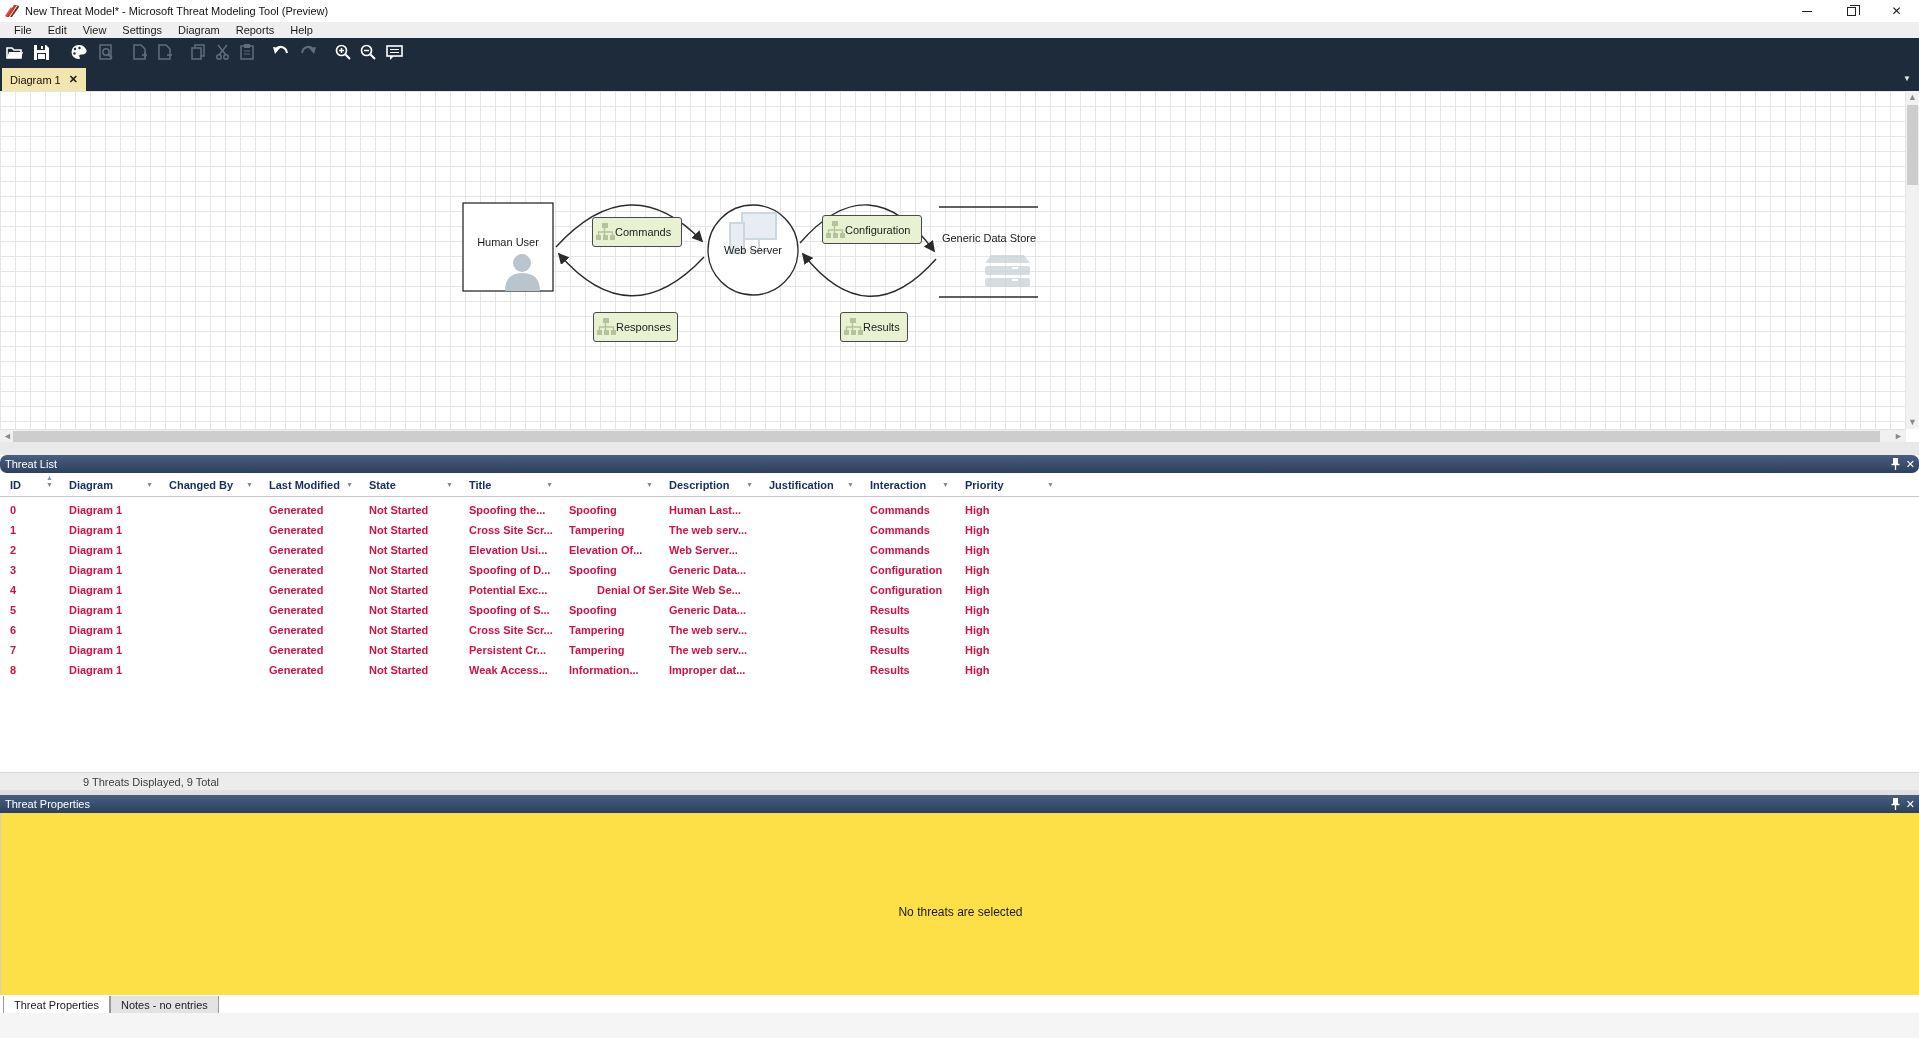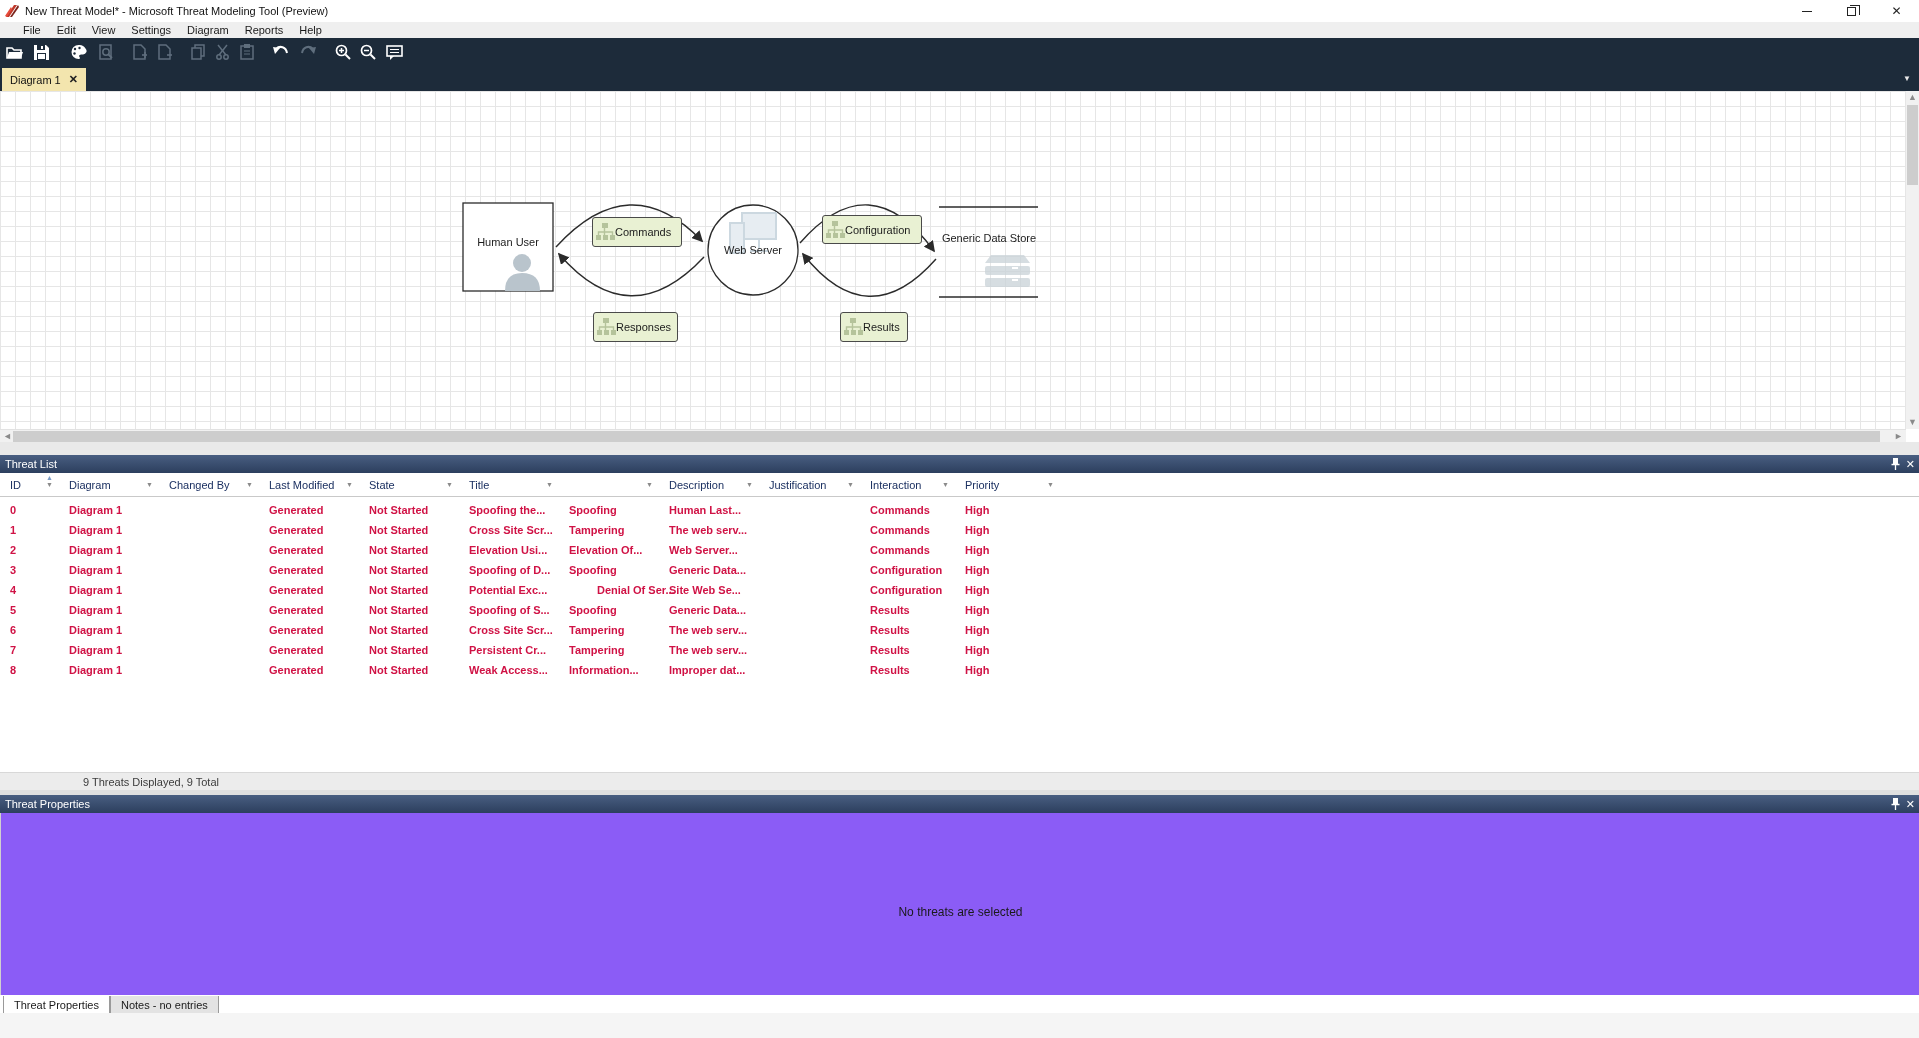--- a/index.html
+++ b/index.html
@@ -16,21 +16,21 @@
   #win-controls { position:absolute; right:0; top:0; height:22px; display:flex; }
   .winbtn { width:45px; height:22px; display:flex; align-items:center; justify-content:center;
             font-size:12px; color:#222; cursor:default; }
   #maxbox { width:9px; height:9px; border:1px solid #222; position:relative; }
   #maxbox:before { content:""; position:absolute; left:2px; top:-3px; width:9px; height:9px;
                    border:1px solid #222; border-bottom:none; border-left:none; }
   #minline { width:10px; height:1px; background:#222; }
 
   
   #menubar { left:0; top:22px; width:1919px; height:16px; background:#efefef;
-             display:flex; align-items:center; padding-left:15px; }
+             display:flex; align-items:center; padding-left:6px; }
   .menu-item { font-size:11px; color:#1a1a1a; padding:0 8px; height:16px;
                display:flex; align-items:center; cursor:default; }
 
   
   #toolbar { left:0; top:38px; width:1919px; height:28px; background:#1d2b3a;
              display:flex; align-items:center; }
   .tbtn { height:24px; display:flex; align-items:center; justify-content:center; cursor:default; }
   .tbtn svg { display:block; }
 
   
@@ -63,47 +63,47 @@
   #vscroll { left:1906px; top:91px; width:13px; height:338px; background:#f1f1f1; }
   #vthumb { position:absolute; left:1px; top:14px; width:11px; height:80px; background:#cdcdcd; }
 
   #splitter1 { left:0; top:442px; width:1919px; height:13px; background:#e9e9e9; }
 
   
   .panel-header { width:1919px; height:18px;
                   background:linear-gradient(#495e81, #2c3f5e);
                   display:flex; align-items:center; color:#fff; font-size:11px;
                   padding-left:5px; }
-  #tl-header { left:0; top:455px; }
+  #tl-header { left:0; top:455px;border-radius:7px; }
   .panel-tools { position:absolute; right:4px; display:flex; gap:6px; align-items:center; height:18px; }
   .pin-ico, .close-ico { color:#fff; font-size:11px; line-height:18px; cursor:default; }
   .pin-ico svg { display:block; }
 
   #tl-colrow { left:0; top:473px; width:1919px; height:24px; background:#fff;
                border-bottom:1px solid #c9c9c9; }
   .colcell { position:absolute; top:0; height:23px; display:flex; align-items:center;
-             padding-left:7px; font-size:11px; font-weight:normal; color:#1b3061; cursor:default;text-align:center; }
+             padding-left:7px; font-size:11px; font-weight:bold; color:#1b3061; cursor:default;text-align:center; }
   .filter-arrow { position:absolute; top:8px; font-size:7px; color:#8a8a8a; }
   .sort-arrow { position:absolute; top:1px; font-size:7px; color:#7a9cc6; }
 
   #tl-rows { left:0; top:497px; width:1919px; height:183px; background:#fff; padding-top:3px; }
   .trow { position:relative; height:20px; cursor:default; }
   .tcell { position:absolute; top:0; height:20px; display:flex; align-items:center;
            padding-left:7px; font-size:11px; font-weight:bold; color:#d01245;
            white-space:nowrap; overflow:hidden; }
   #tl-empty { left:0; top:680px; width:1919px; height:92px; background:#fff; }
   #tl-status { left:0; top:772px; width:1919px; height:18px; background:#ececec;
                border-top:1px solid #d8d8d8; display:flex; align-items:center; }
   #tl-status span { font-size:11px; color:#3c3c3c; margin-left:83px; }
 
   #splitter2 { left:0; top:790px; width:1919px; height:5px; background:#e0e0e0; }
 
   
   #tp-header { left:0; top:795px; }
-  #tp-body { left:0; top:813px; width:1919px; height:182px; background:#8b5cf6;
+  #tp-body { left:0; top:813px; width:1919px; height:182px; background:#fde047;
              border-left:1px solid #d0d0d0; }
   #tp-empty-msg { position:absolute; left:0; top:92px; width:1919px; text-align:center;
                   font-size:12px; color:#1a1a1a; }
   #tp-tabs { left:0; top:995px; width:1919px; height:18px; background:#fff; display:flex;
              border-top:1px solid #fff; }
   .btab { height:18px; display:flex; align-items:center; padding:0 10px; font-size:11px;
           color:#1a1a1a; border:1px solid #9a9a9a; border-top:none; cursor:default; }
   .btab.active { background:#fff; margin-left:3px; }
   .btab.inactive { background:#e3e3e3; }
   #bottom-strip { left:0; top:1013px; width:1919px; height:25px; background:#f5f5f5; }

